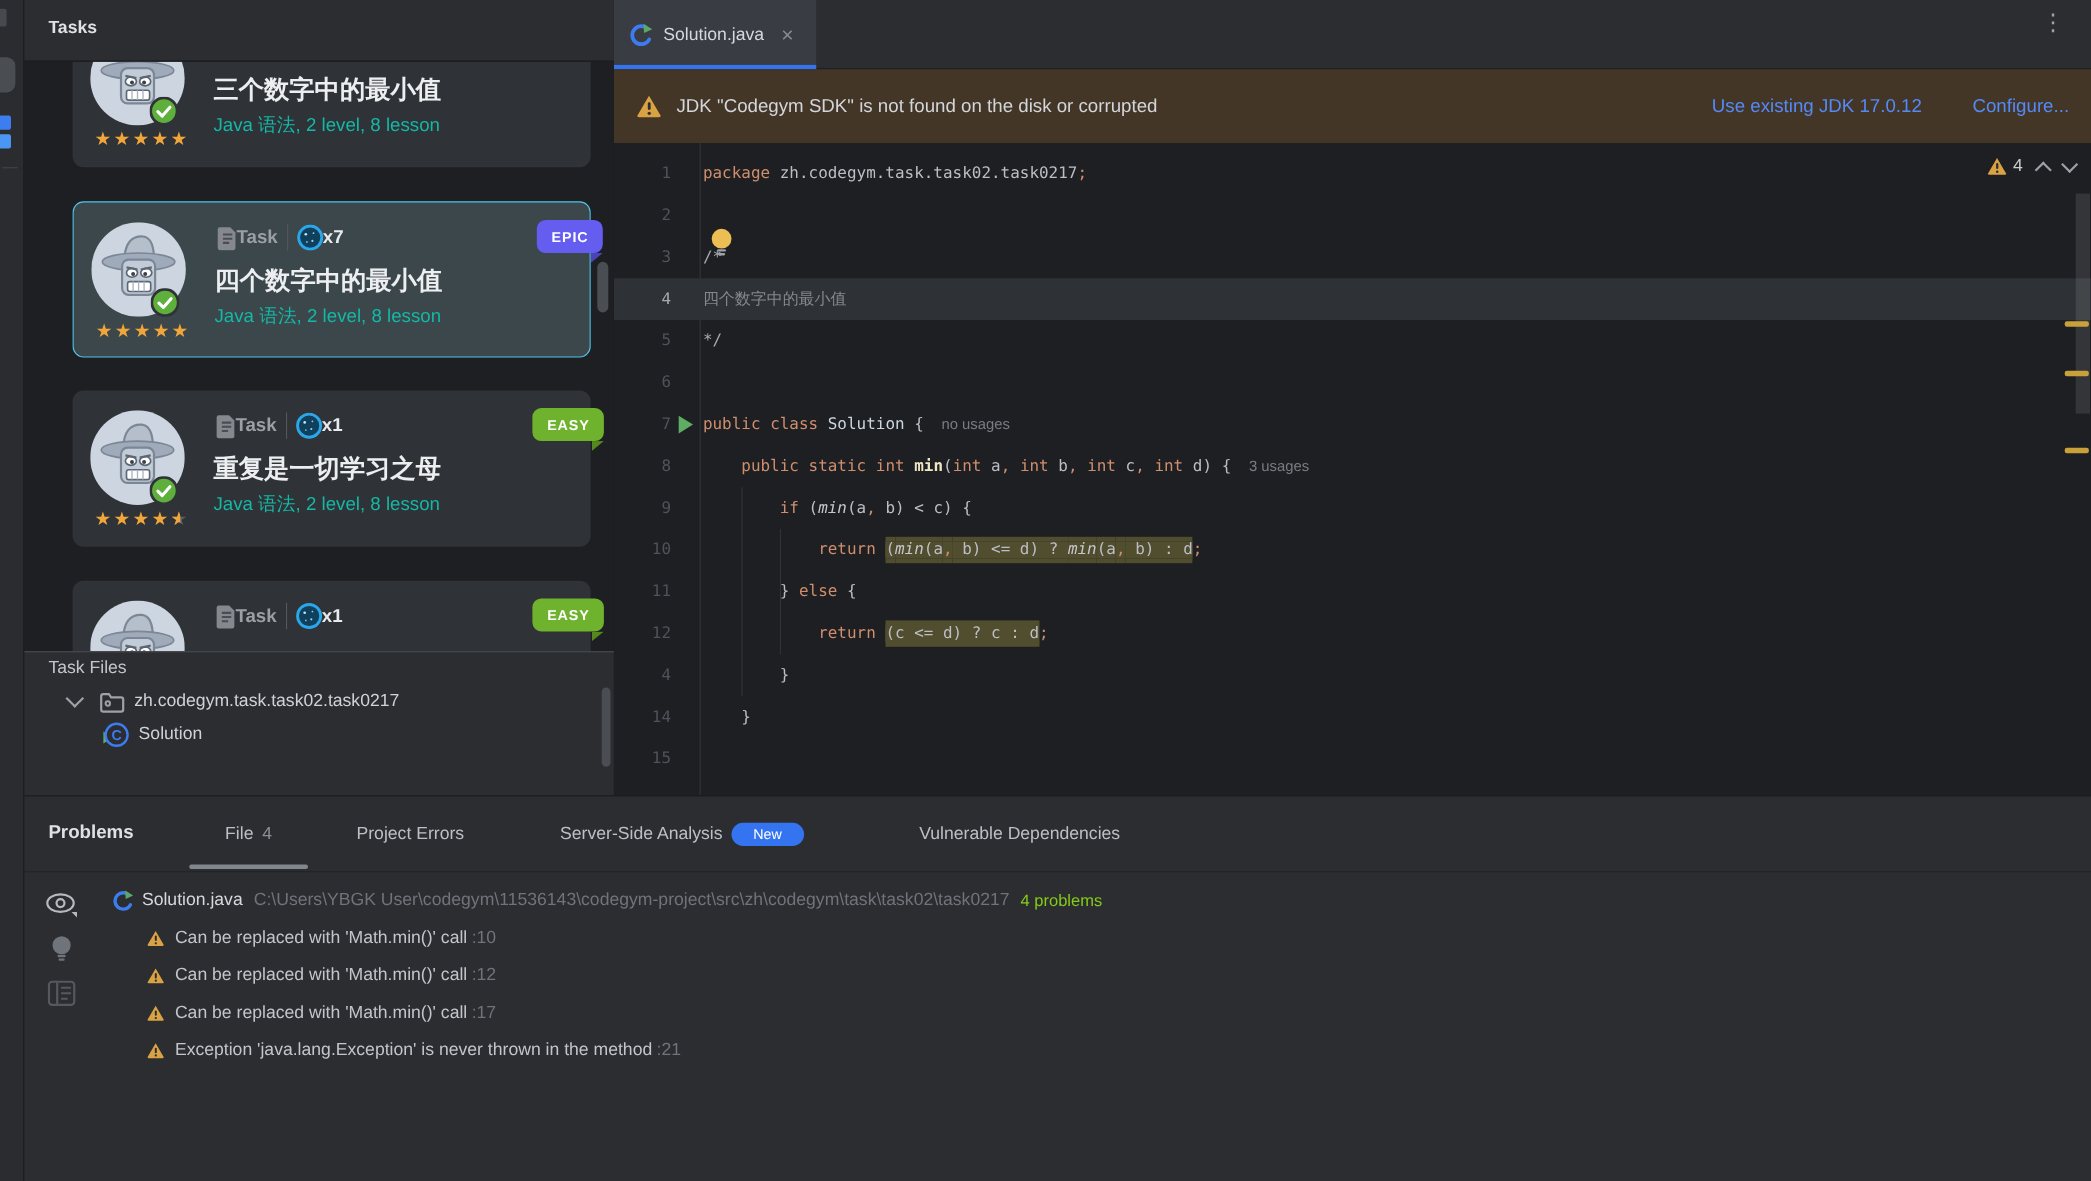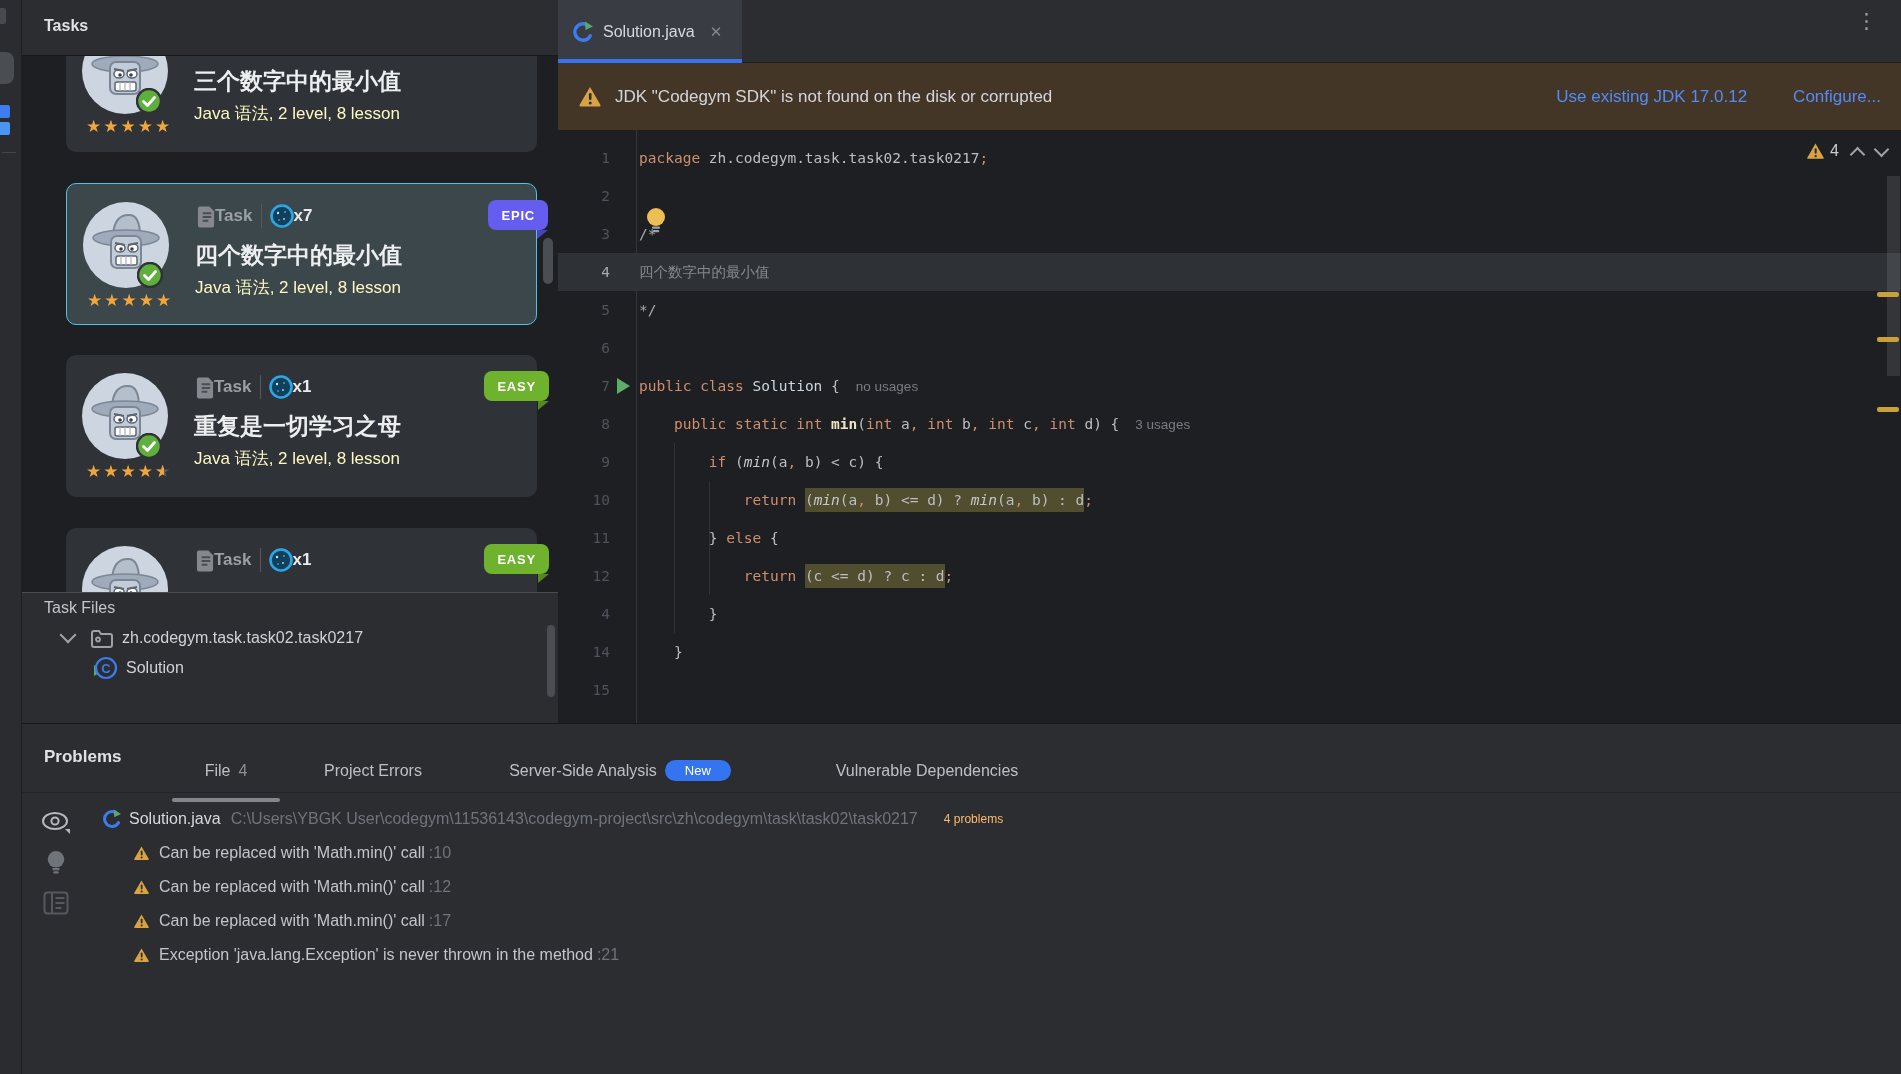--- a/index.html
+++ b/index.html
@@ -26,21 +26,21 @@
   .avatar { position:absolute; left:16px; top:18px; width:86px; height:86px; }
   .stars { position:absolute; left:20px; top:106px; font-size:17px; letter-spacing:2px; white-space:nowrap; }
   .star { position:relative; display:inline-block; color:#5a5e66; }
   .star.full { color:#f0a63a; }
   .star .half-fill { position:absolute; left:0; top:0; width:55%; overflow:hidden; color:#f0a63a; }
   .meta { position:absolute; left:130px; top:18px; height:28px; display:flex; align-items:center; }
   .meta .tlabel { font-size:17px; font-weight:bold; color:#9aa0a6; }
   .meta .sep { width:1px; height:24px; background:#55585c; margin:0 8px; }
   .meta .mult { font-size:17px; font-weight:bold; color:#e8eaed; }
   .card-title { position:absolute; left:128px; top:56px; font-size:23px; font-weight:bold; color:#eceef0; white-space:nowrap; }
-  .card-sub { position:absolute; left:128px; top:92px; font-size:17px; color:#fef9c3; white-space:nowrap; }
+  .card-sub { position:absolute; left:128px; top:92px; font-size:17px; color:#14b8a6; white-space:nowrap; }
   .badge { position:absolute; right:-12px; top:16px; height:30px; padding:0 13px; border-radius:8px;
     color:#fff; font-size:13px; font-weight:bold; letter-spacing:.8px; display:flex; align-items:center; }
   .badge.epic { background:#655df0; }
   .badge.epic::after { content:""; position:absolute; right:0; top:100%; width:11px; height:9px;
     background:#4a44b8; clip-path:polygon(0 0,100% 0,0 100%); }
   .badge.easy { background:#6fb22e; }
   .badge.easy::after { content:""; position:absolute; right:0; top:100%; width:11px; height:9px;
     background:#55881f; clip-path:polygon(0 0,100% 0,0 100%); }
   #tasks-scroll { position:absolute; right:5px; top:182px; width:10px; height:46px; background:#4a4d52; border-radius:5px; }
 
@@ -95,29 +95,29 @@
   .wchev { width:11px; height:11px; border-right:2px solid #9da2a8; border-bottom:2px solid #9da2a8; }
   .wchev.up { transform:rotate(-135deg); margin-top:6px; }
   .wchev.down { transform:rotate(45deg); margin-top:-4px; }
   #ed-scroll { position:absolute; right:1px; top:46px; width:13px; height:200px; background:rgba(255,255,255,.10); z-index:4; }
   .stripe-mark { position:absolute; right:2px; width:22px; height:5px; background:#c9a13b; border-radius:2px; z-index:5; }
 
   
   #problems { left:22px; top:723px; width:1879px; height:351px; background:#2b2d30; border-top:1px solid #17181b; }
   #prob-tabs { position:absolute; left:0; top:0; right:0; height:69px; border-bottom:1px solid #222427; }
   #prob-title { position:absolute; left:22px; top:23px; font-size:17px; font-weight:bold; color:#dfe1e5; }
-  .ptab { position:absolute; top:12px; height:69px; display:flex; align-items:center; justify-content:center; gap:8px; font-size:16px; color:#bcc0c6; }
+  .ptab { position:absolute; top:0; height:69px; display:flex; align-items:center; justify-content:center; gap:8px; font-size:16px; color:#bcc0c6; }
   .ptab .cnt { color:#8c9096; }
   .ptab.sel::after { content:""; position:absolute; left:0; right:0; bottom:3px; height:4px; background:#82868d; border-radius:2px; }
   .pill { background:#3574f0; color:#ffffff; font-size:13px; padding:3px 20px; border-radius:11px; }
   #prob-toolbar { position:absolute; left:14px; top:85px; width:40px; display:flex; flex-direction:column; align-items:center; gap:14px; }
   .prow { position:absolute; left:0; right:0; height:34px; display:flex; align-items:center; }
   .prow .fname { font-size:16px; color:#d5d8dd; margin-left:7px; }
   .prow .fpath { font-size:16px; color:#6f737a; margin-left:10px; white-space:nowrap; }
-  .prow .fcount { font-size:12px; color:#fdba74; margin-left:26px; }
+  .prow .fcount { font-size:15px; color:#84cc16; margin-left:10px; }
   .prow .ptext { font-size:16px; color:#c2c5cb; margin-left:9px; white-space:nowrap; }
   .prow .pline { font-size:16px; color:#6f737a; margin-left:4px; }
 
   svg { display:block; }
 </style>
 </head>
 <body>
 
 <svg width="0" height="0" style="position:absolute">
   <defs>

